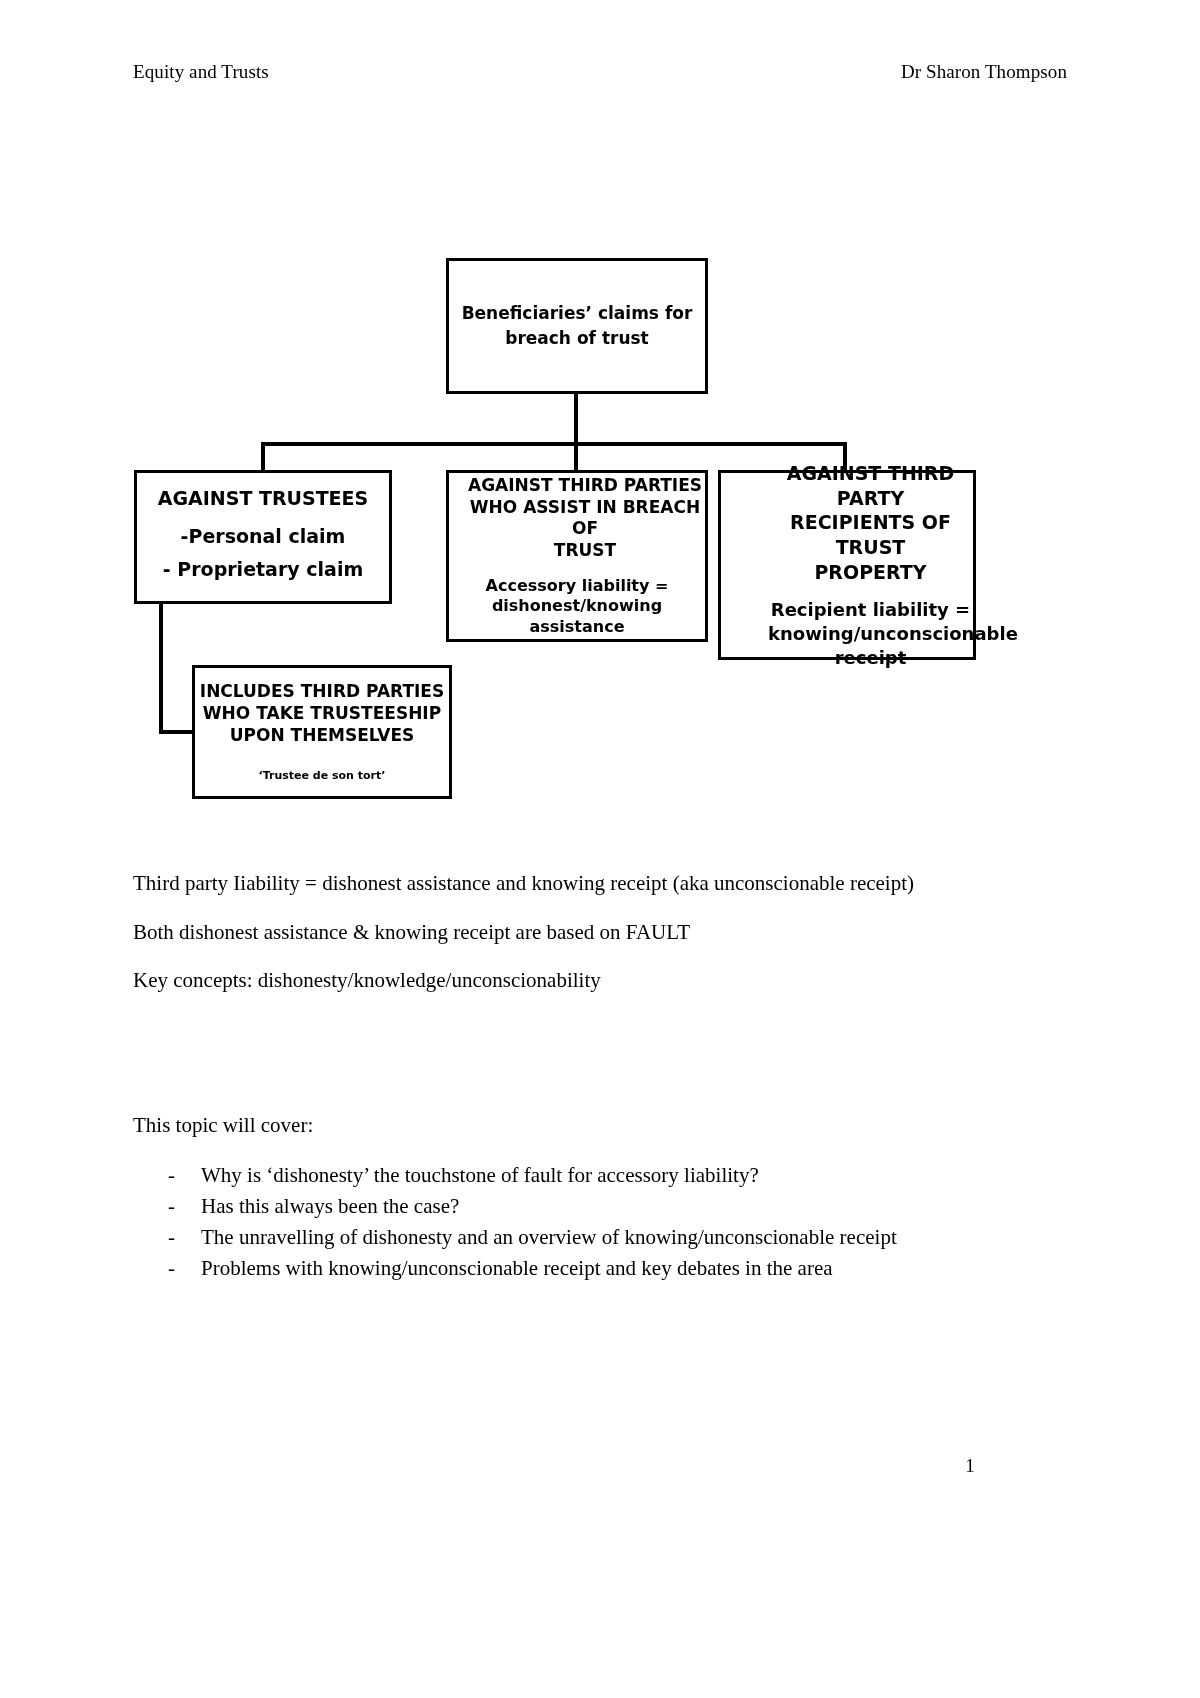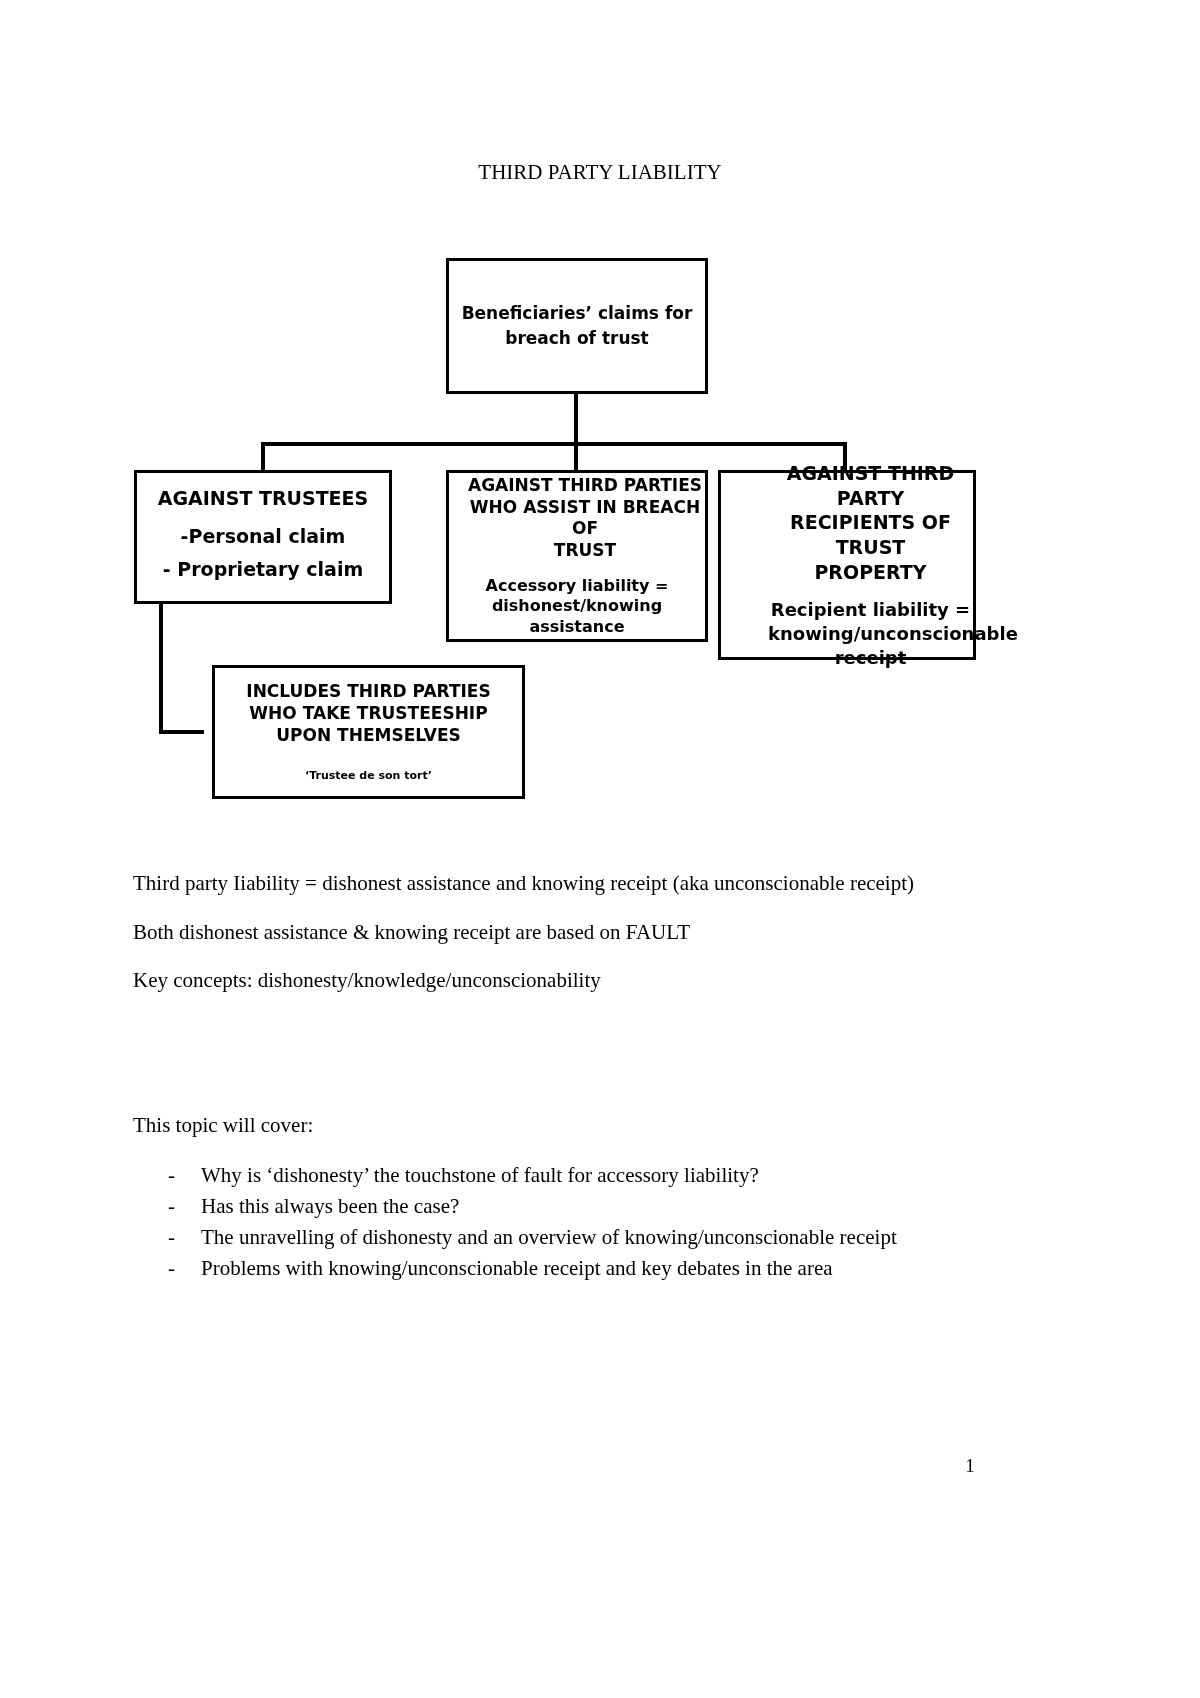--- a/index.html
+++ b/index.html
@@ -116,23 +116,23 @@
     height: 190px;
     font-size: 19px;
     line-height: 1.3;
     padding-left: 47px;
   }
   #node-recipients .head { font-size: 19px; }
   #node-recipients .sub  { font-size: 18px; margin-top: 14px; line-height: 1.32; }
 
   
   #node-detort {
-    left: 212px;
+    left: 192px;
     top: 665px;
-    width: 313px;
+    width: 260px;
     height: 134px;
     font-size: 17px;
     line-height: 1.3;
   }
   #node-detort .head { font-size: 17px; }
   #node-detort .sub  { font-size: 11px; margin-top: 23px; }
 
   
   .conn {
     position: absolute;
@@ -183,22 +183,25 @@
     width: 40px;
     text-align: center;
     font-size: 19px;
   }
 </style>
 </head>
 <body>
 
 <div class="page">
 
-
-  <div class="doc-title">THIRD PARTY LIABILITY</div>
+  <div class="doc-header">
+    <span>Equity and Trusts</span>
+    <span>Dr Sharon Thompson</span>
+  </div>
+
 
   <div class="chart">
 
     <div class="conn" style="left:574px; top:394px; width:4px; height:52px;"></div>
 
     <div class="conn" style="left:261px; top:442px; width:586px; height:4px;"></div>
 
     <div class="conn" style="left:261px; top:442px; width:4px; height:30px;"></div>
 
     <div class="conn" style="left:574px; top:442px; width:4px; height:30px;"></div>

